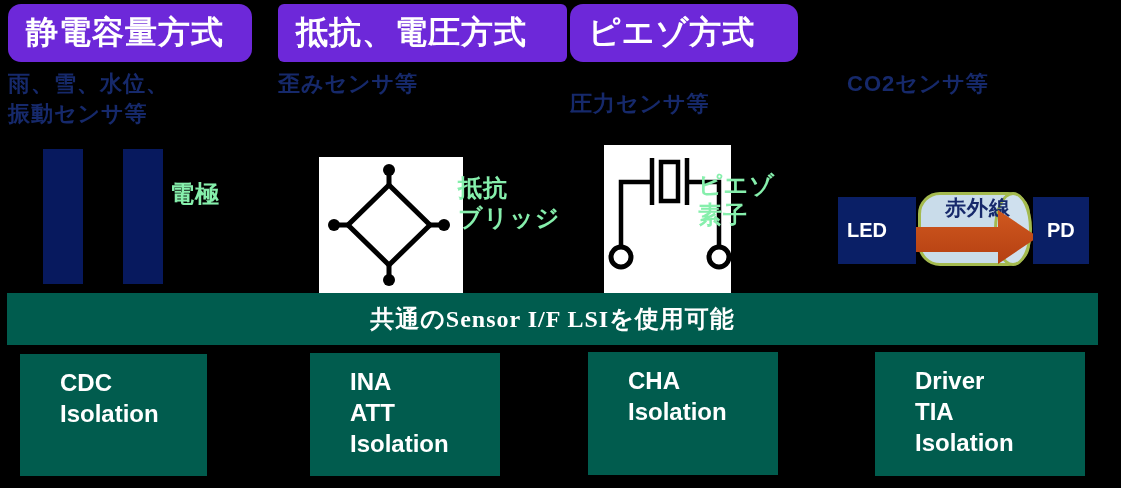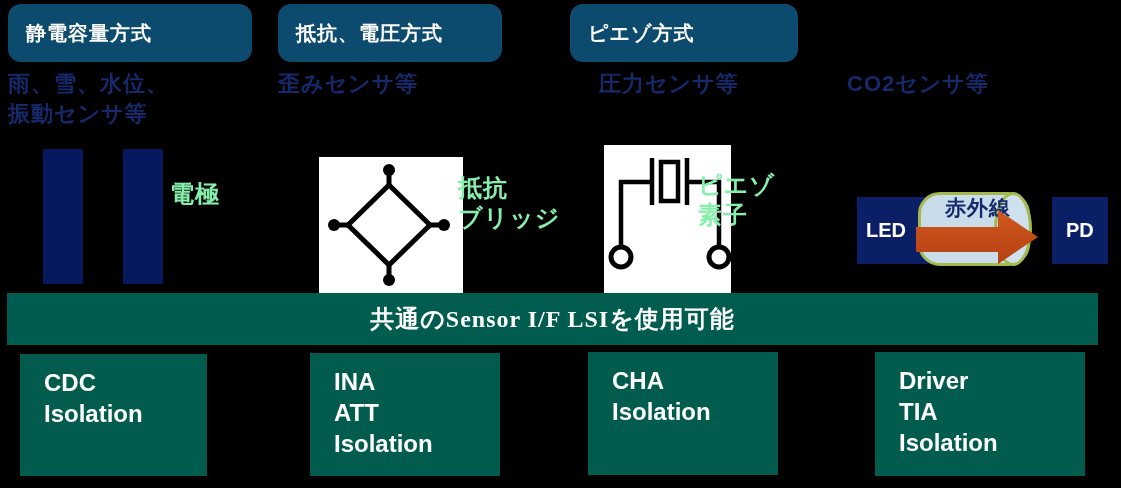--- a/index.html
+++ b/index.html
@@ -2,37 +2,37 @@
 <html><head>
 <meta charset="utf-8">
 <style>
   html,body { margin:0; padding:0; background:#000; }
   .stage {
     position:relative; width:1121px; height:488px; background:#000;
     font-family:"Liberation Sans","DejaVu Sans",sans-serif; overflow:hidden;
   }
   
   .hdr {
-    position:absolute; top:4px; height:58px; background:#0c4a6e; border-radius:13px;
-    color:#fff; font-weight:bold; font-size:20px; display:flex; align-items:center;
+    position:absolute; top:4px; height:58px; background:#6d28d9; border-radius:13px;
+    color:#fff; font-weight:bold; font-size:32px; display:flex; align-items:center;
     padding-left:18px; box-sizing:border-box; letter-spacing:1px;
   }
   #hdr-cap   { left:8px;   width:244px; }
-  #hdr-res   { left:278px; width:224px; }
+  #hdr-res   { left:278px; width:289px;border-radius:6px; }
   #hdr-piezo { left:570px; width:228px; }
   #hdr-ndir  { left:847px; width:251px; padding-left:28px; }
 
   
   .sub {
     position:absolute; top:69px; color:#16296b; font-weight:bold; font-size:22px;
     line-height:1.38; white-space:pre-line; letter-spacing:1px;
   }
   #sub-cap   { left:8px; }
   #sub-res   { left:278px; }
-  #sub-piezo { left:599px; }
+  #sub-piezo { left:570px;margin-top:20px; }
   #sub-ndir  { left:847px; }
 
   
   .electrode { position:absolute; top:149px; width:40px; height:135px; background:#07195e; }
   #electrode-left  { left:43px; }
   #electrode-right { left:123px; }
 
   
   .dlabel {
     position:absolute; color:#86efac; font-weight:bold; font-size:24px;
@@ -46,21 +46,20 @@
   .whitebox { position:absolute; background:#fff; }
   #box-bridge { left:319px; top:157px; width:144px; height:136px; }
   #box-piezo  { left:604px; top:145px; width:127px; height:148px; }
   .whitebox svg { display:block; width:100%; height:100%; }
 
   
   .ndir-chip {
     position:absolute; top:197px; height:67px; background:#0a1f66; color:#fff;
     font-weight:bold; font-size:20px; display:flex; align-items:center;
     box-sizing:border-box;
-    margin-left:19px;
   }
   #led-box { left:838px; width:78px; padding-left:9px; }
   #pd-box  { left:1033px; width:56px; padding-left:14px; }
   #gas-cell {
     position:absolute; left:918px; top:192px; width:112px; height:74px;
     background:#c9dcea; border:3px solid #a4ba4e; border-radius:22px; box-sizing:border-box;
   }
   #gas-cell-cap {
     position:absolute; left:994px; top:192px; width:38px; height:74px;
     background:#cfe0ee; border:3px solid #a4ba4e; border-radius:50%; box-sizing:border-box;
@@ -74,21 +73,21 @@
   
   #banner {
     position:absolute; left:7px; top:293px; width:1091px; height:52px; background:#005c4e;
     color:#fff; font-weight:bold; font-size:24px; display:flex; align-items:center;
     justify-content:center; letter-spacing:1px;font-family:Liberation Serif, serif;
   }
 
   
   .chip {
     position:absolute; background:#015c4e; color:#fff; font-weight:bold; font-size:24px;
-    line-height:1.3; white-space:pre-line; padding:13px 0 0 24px; box-sizing:border-box;
+    line-height:1.3; white-space:pre-line; padding:13px 0 0 40px; box-sizing:border-box;
   }
   #chip-cdc    { left:20px;  top:354px; width:187px; height:122px; }
   #chip-ina    { left:310px; top:353px; width:190px; height:123px; }
   #chip-cha    { left:588px; top:352px; width:190px; height:123px; }
   #chip-driver { left:875px; top:352px; width:210px; height:124px; }
 </style>
 </head>
 <body>
 
 <div class="stage">

